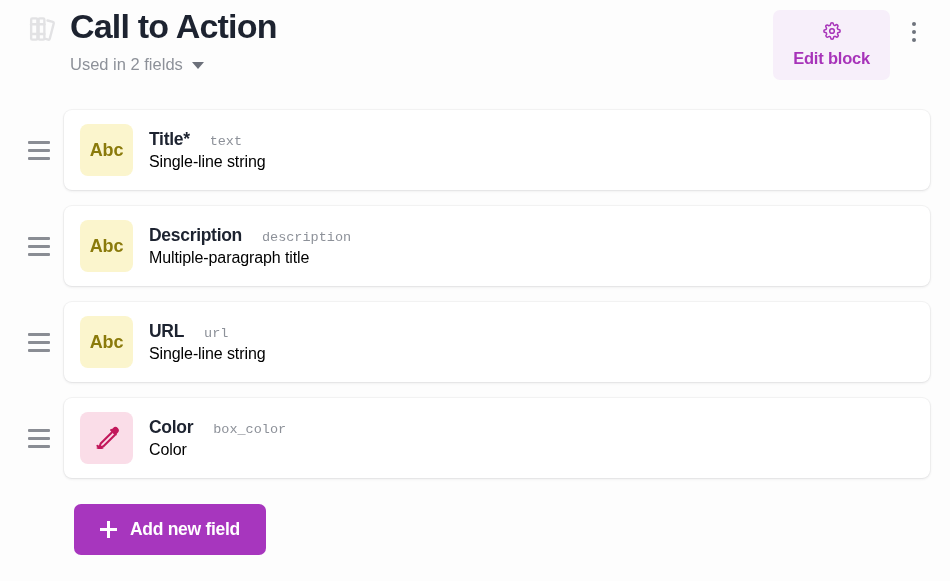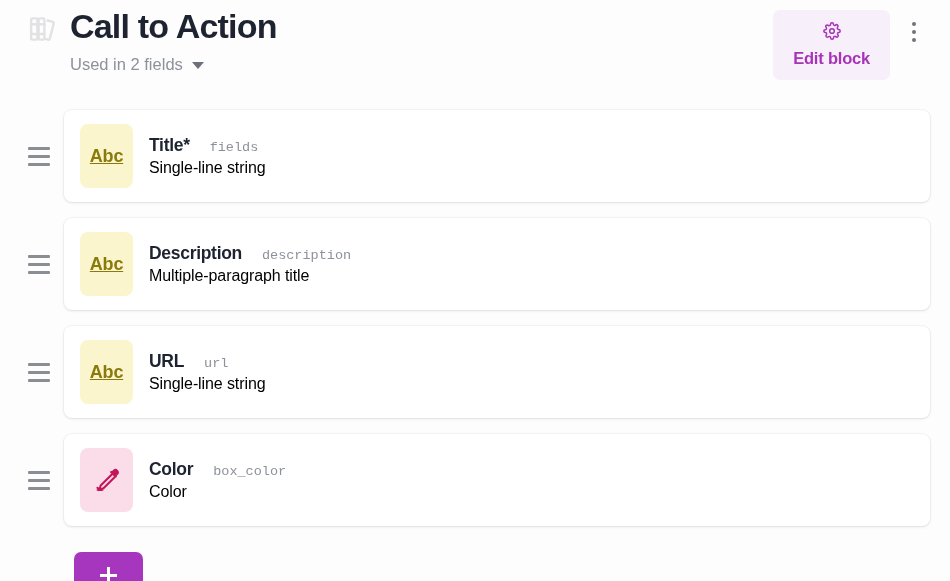--- a/index.html
+++ b/index.html
@@ -156,28 +156,27 @@
     border-radius: 8px;
     box-shadow: 0 1px 3px rgba(30,32,40,0.10), 0 0 0 1px rgba(30,32,40,0.035);
     display: flex;
     align-items: center;
     padding: 14px 16px;
     min-height: 80px;
   }
 
   .type-badge {
     width: 53px;
-    height: 64px;
+    height: 52px;
     flex: 0 0 53px;
     border-radius: 8px;
     display: flex;
     align-items: center;
     justify-content: center;
     margin-right: 16px;
-    text-decoration: underline;
   }
   .badge-abc {
     background: #fbf5cd;
     color: #8a7a0b;
     font-size: 18px;
     font-weight: 700;
     letter-spacing: -0.2px;
   }
   .badge-color {
     background: #fadde8;
@@ -302,21 +301,21 @@
         <span></span>
         <span></span>
       </div>
       <div class="field-card">
         <div class="type-badge badge-abc">
           <span>Abc</span>
         </div>
         <div class="field-text">
           <div class="field-name-row">
             <span class="field-label">Title*</span>
-            <span class="field-key">fields</span>
+            <span class="field-key">text</span>
           </div>
           <div class="field-desc">Single-line string</div>
         </div>
       </div>
     </div>
 
     <div class="field-row">
       <div class="drag-handle">
         <span></span>
         <span></span>
@@ -381,16 +380,17 @@
           </div>
           <div class="field-desc">Color</div>
         </div>
       </div>
     </div>
   </div>
 
   <div class="add-row">
     <button class="add-btn">
       <span class="plus-icon"></span>
+      <span class="add-btn-label">Add new field</span>
     </button>
   </div>
 
 </div>
 
 </body></html>

